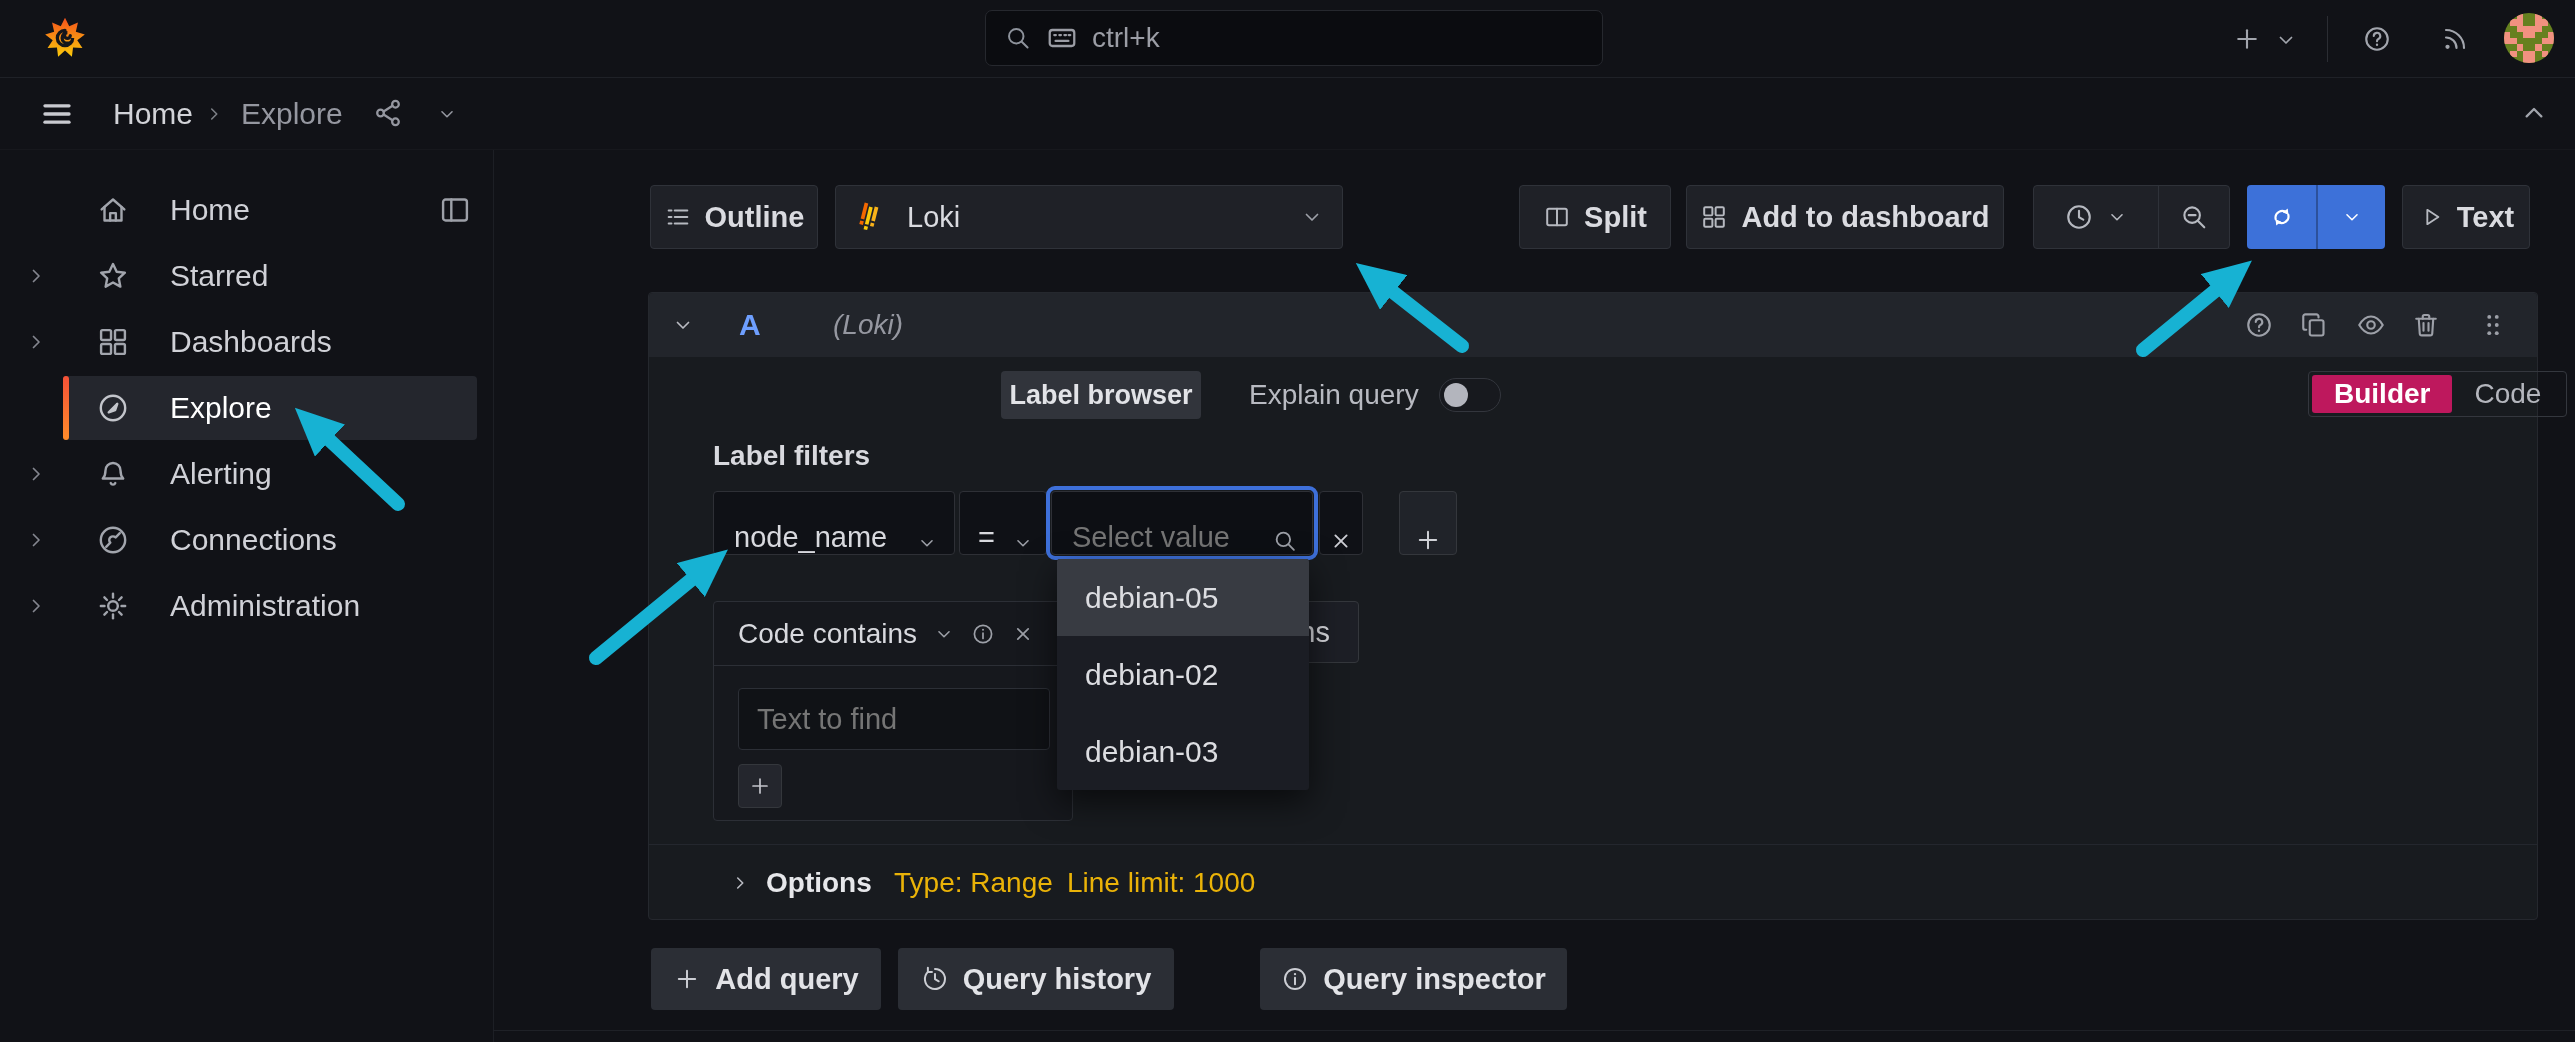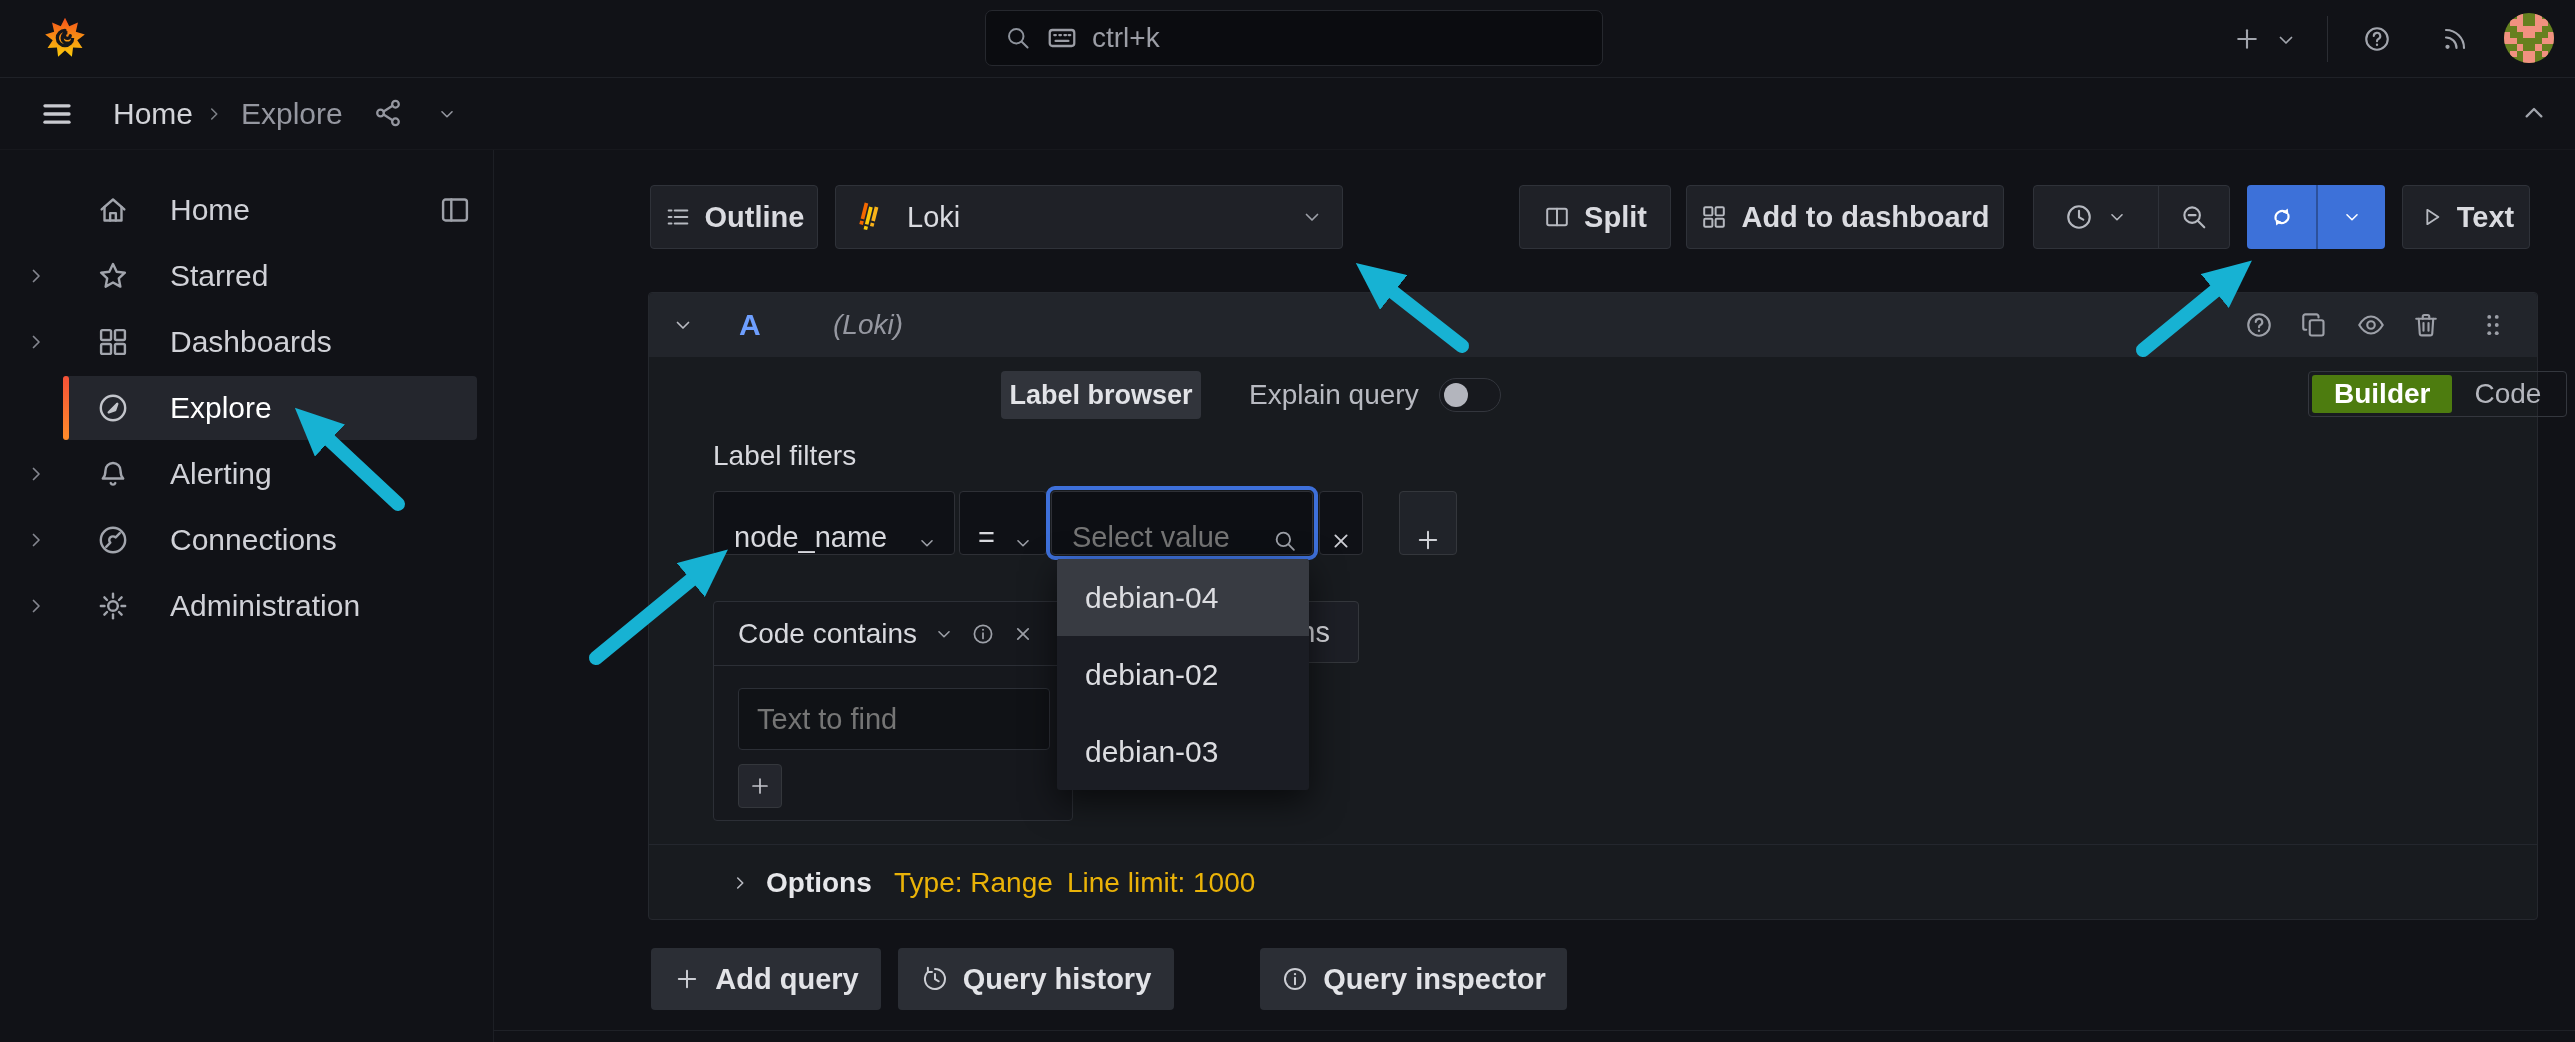--- a/index.html
+++ b/index.html
@@ -43,21 +43,21 @@
   .sbtn{position:absolute;height:48px;background:#31343b;border:none;border-radius:4px;display:flex;align-items:center;justify-content:center;font-size:27px;font-weight:700;color:#e2e3e7;cursor:pointer;white-space:nowrap;}
   .seg{position:absolute;height:64px;background:var(--input-bg);border:1px solid var(--input-border);border-radius:4px;display:flex;align-items:flex-end;font-size:29px;color:var(--text);cursor:pointer;}
   .card{position:absolute;background:#16181d;border:1px solid #2c2f36;border-radius:4px;}
   .dd{position:absolute;left:408px;top:266px;width:252px;height:231px;background:#1b1d24;border-radius:3px;box-shadow:0 12px 34px rgba(0,0,0,.6);z-index:20;overflow:hidden;}
   .dd-item{height:77px;display:flex;align-items:center;padding-left:28px;font-size:30px;color:#dcdde1;cursor:pointer;}
   .dd-item.hl{background:#383b42;}
   .toggle{position:absolute;width:62px;height:34px;border-radius:17px;background:#17191e;border:1px solid #33363d;cursor:pointer;}
   .knob{position:absolute;left:4px;top:4px;width:24px;height:24px;border-radius:50%;background:#b3b5bd;}
   .modewrap{position:absolute;left:1659px;top:78px;height:46px;border:1px solid #34373e;border-radius:4px;display:flex;align-items:center;padding:3px;}
   .mode{height:38px;display:flex;align-items:center;padding:0 22px;font-size:28px;border-radius:3px;color:#b4b6bd;cursor:pointer;}
-  .mode.sel{background:#4d7c0f;color:#fff;font-weight:700;}
+  .mode.sel{background:#be185d;color:#fff;font-weight:700;}
   .fbtn{position:absolute;top:948px;height:62px;background:#2b2e35;border:none;border-radius:4px;display:flex;align-items:center;justify-content:center;gap:14px;font-size:29px;font-weight:700;color:#e2e3e7;cursor:pointer;white-space:nowrap;}
   .fbtn .icon{width:28px;height:28px;color:#cbcdd3;}
   .dim{color:#eab308;}
   .arrows{position:absolute;left:0;top:0;z-index:30;pointer-events:none;}
 </style>
 </head>
 <body>
 
 <div id="app">
 
@@ -460,21 +460,21 @@
     <span class="abs" style="left:600px;top:78px;height:48px;line-height:48px;font-size:28px;color:#b8bac1">Explain query</span>
     <span class="toggle" style="left:790px;top:85px">
         <span class="knob"></span>
       </span>
 
     <div class="modewrap">
       <span class="mode sel">Builder</span>
       <span class="mode">Code</span>
     </div>
 
-    <span class="abs" style="left:64px;top:147px;font-size:28px;font-weight:400;color:#d8d9de">Label filters</span>
+    <span class="abs" style="left:64px;top:147px;font-size:28px;font-weight:700;color:#d8d9de">Label filters</span>
 
     <div class="seg" style="left:64px;top:198px;width:242px;padding:0 16px 0 20px">
       <span>node_name</span>
       <span class="icon" style="margin-left:auto;width:22px;height:22px;color:#9da0a8">
           <svg viewBox="0 0 24 24" fill="none" stroke="currentColor" stroke-width="1.7" stroke-linecap="round" stroke-linejoin="round">
             <polyline points="6.5,9.5 12,15 17.5,9.5"></polyline>
           </svg>
         </span>
     </div>
     <div class="seg" style="left:310px;top:198px;width:88px;padding:0 12px 0 18px">
@@ -542,21 +542,21 @@
               <line x1="12" y1="5" x2="12" y2="19"></line>
               <line x1="5" y1="12" x2="19" y2="12"></line>
             </svg>
           </span>
       </div>
     </div>
 
     <button class="abs" style="left:510px;top:308px;width:200px;height:62px;background:#1d1f26;border:1px solid #34373c;border-radius:4px;font:29px 'Liberation Sans','DejaVu Sans',sans-serif;color:#d8d9de;z-index:1;cursor:pointer">Operations</button>
 
     <div class="dd">
-      <div class="dd-item hl">debian-04</div>
+      <div class="dd-item hl">debian-05</div>
       <div class="dd-item">debian-02</div>
       <div class="dd-item">debian-03</div>
     </div>
 
     <div class="abs" style="left:0;top:551px;width:100%;height:76px;border-top:1px solid #24272e">
       <span class="icon abs" style="left:80px;top:27px;width:22px;height:22px;color:#b9bbc2">
           <svg viewBox="0 0 24 24" fill="none" stroke="currentColor" stroke-width="1.7" stroke-linecap="round" stroke-linejoin="round">
             <polyline points="9.5,6.5 15,12 9.5,17.5"></polyline>
           </svg>
         </span>

